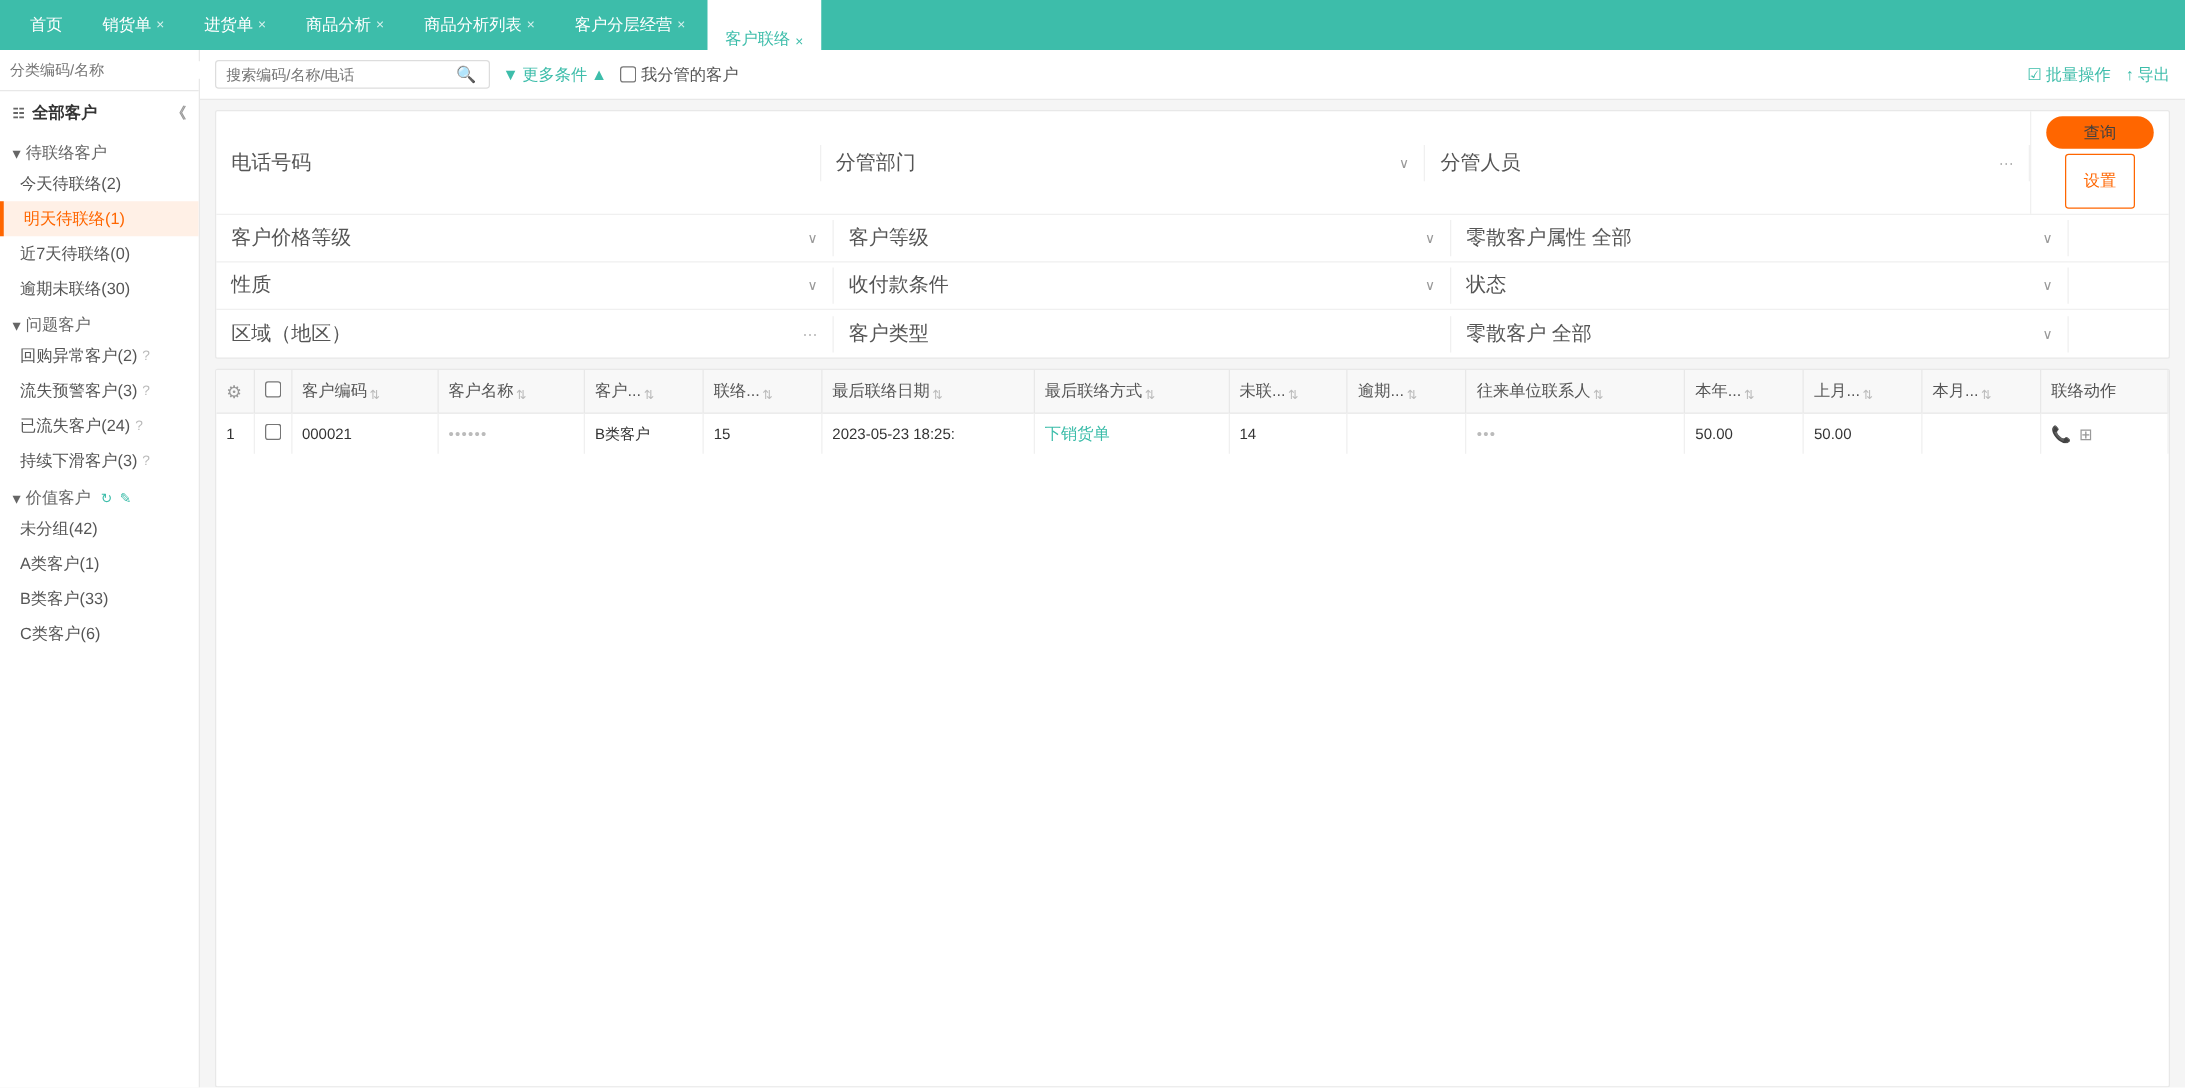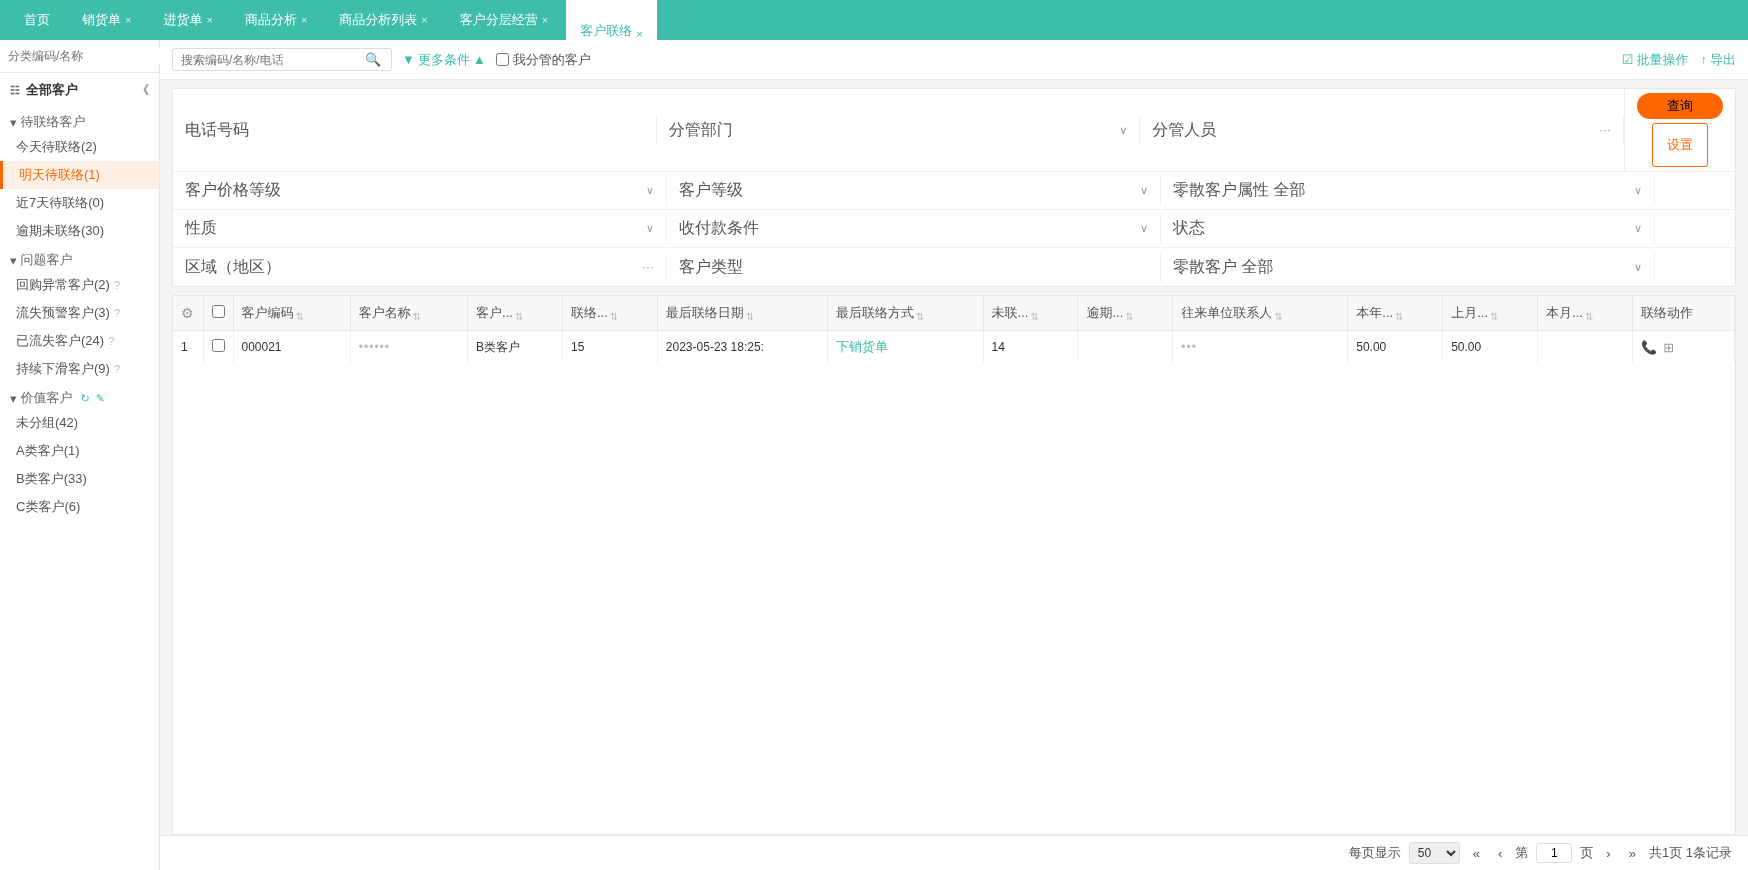--- a/index.html
+++ b/index.html
@@ -216,21 +216,21 @@
       font-size: 11px;
       margin-left: 4px;
     }
     .filter-dots {
       color: #999;
       font-size: 12px;
       margin-left: auto;
     }
     .query-btn {
       background: #f60;
-      color: #000000;
+      color: #404040;
       border: none;
       border-radius: 13px;
       padding: 4px 30px;
       cursor: pointer;
       font-size: 13px;
       white-space: nowrap;
     }
     .set-btn {
       background: #fff;
       color: #f60;
@@ -408,21 +408,21 @@
       </div>
       <div class="sidebar-item">
         <span>流失预警客户(3)</span>
         <span class="help-icon">?</span>
       </div>
       <div class="sidebar-item">
         <span>已流失客户(24)</span>
         <span class="help-icon">?</span>
       </div>
       <div class="sidebar-item">
-        <span>持续下滑客户(9)</span>
+        <span>持续下滑客户(3)</span>
         <span class="help-icon">?</span>
       </div>
 
       <div class="sidebar-section-label">
         <span>▾</span>
         <span>价值客户</span>
         <span style="margin-left:4px;color:#3dbdaa;font-size:11px;cursor:pointer">↻</span>
         <span style="margin-left:2px;color:#3dbdaa;font-size:11px;cursor:pointer">✎</span>
       </div>
       <div class="sidebar-item">
@@ -673,30 +673,14 @@
               <div class="table-icon-actions">
                 <span class="icon-action" title="联络">📞</span>
                 <span class="icon-action" title="二维码">⊞</span>
               </div>
             </td>
           </tr>
         </tbody>
       </table>
     </div>
 
-    <div class="footer">
-      <span>每页显示</span>
-      <select class="footer-select">
-        <option>50</option>
-        <option>100</option>
-        <option>200</option>
-      </select>
-      <span class="page-nav-btn">«</span>
-      <span class="page-nav-btn">‹</span>
-      <span>第</span>
-      <input type="text" class="page-input" value="1" style="">
-      <span>页</span>
-      <span class="page-nav-btn">›</span>
-      <span class="page-nav-btn">»</span>
-      <span>共1页 1条记录</span>
-    </div>
   </div>
 </div>
 
 </body></html>

